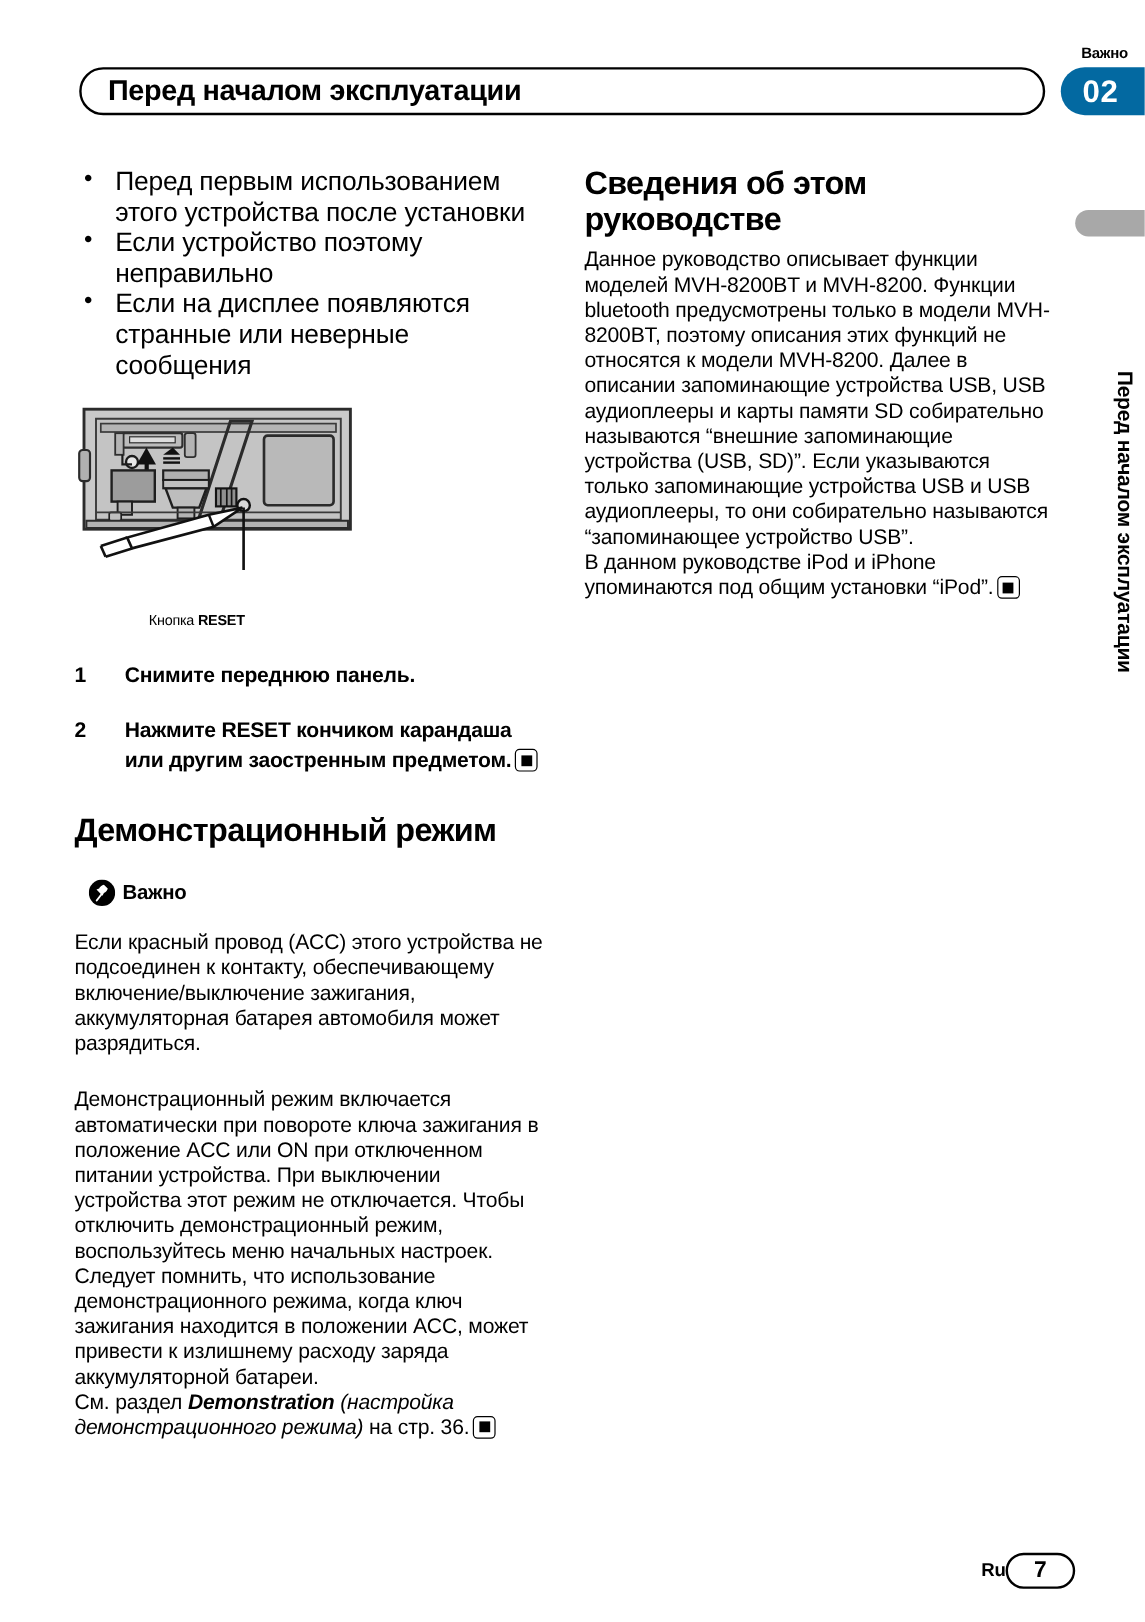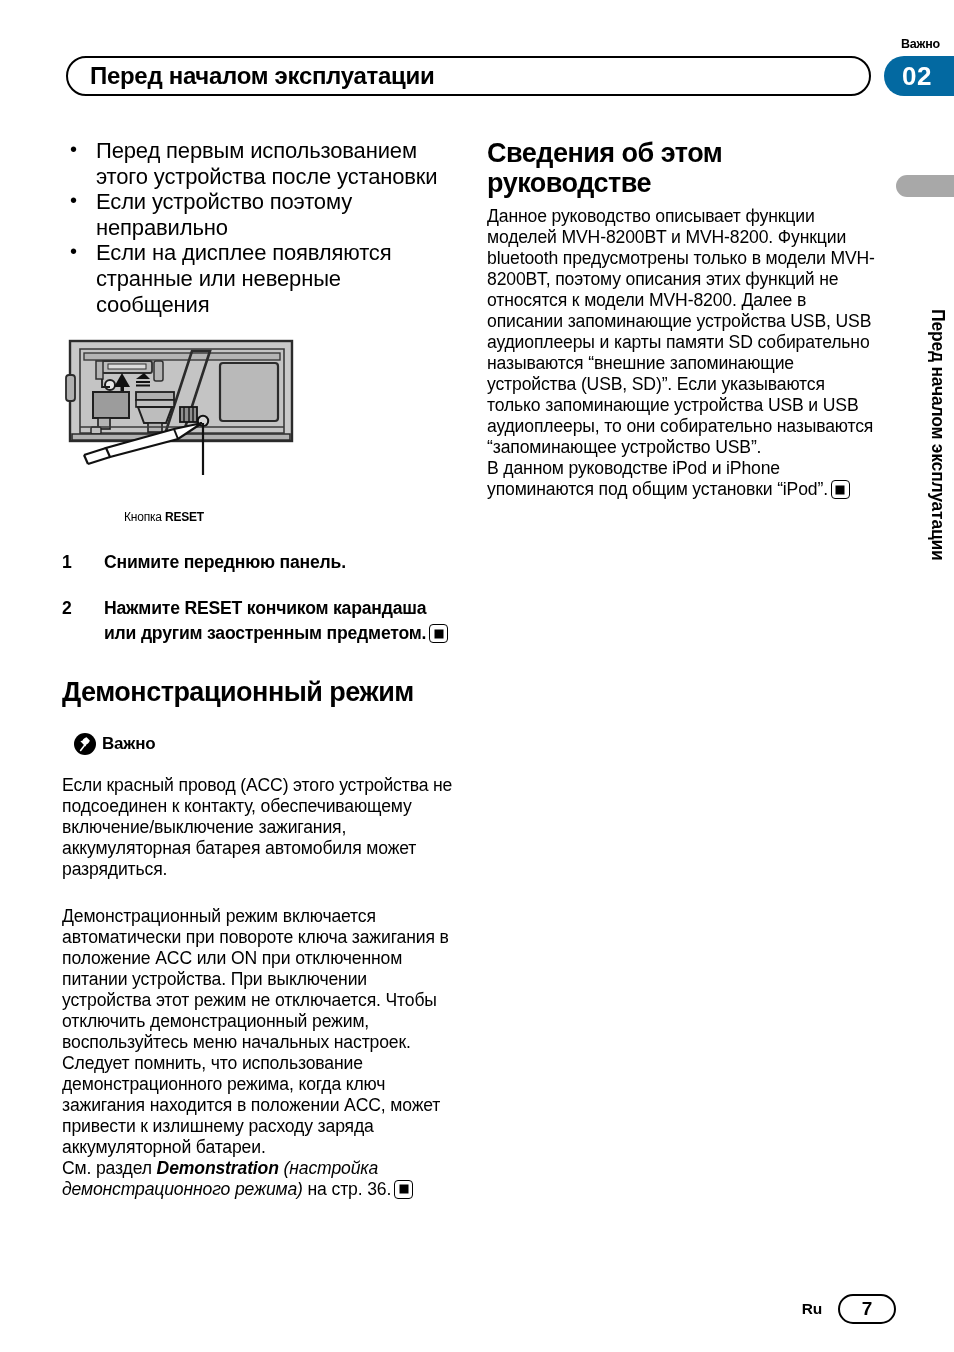--- a/index.html
+++ b/index.html
@@ -207,21 +207,20 @@
   }
   .caption b { font-weight: bold; }
 
   
   .footer {
     position: absolute;
     bottom: 28px;
     right: 58px;
     display: flex;
     align-items: center;
-    gap: 16px;
   }
   .footer-lang {
     font-size: 15.5px;
     font-weight: bold;
     letter-spacing: -0.2px;
   }
   .page-pill {
     width: 58px;
     height: 30px;
     border: 2.2px solid #000;

